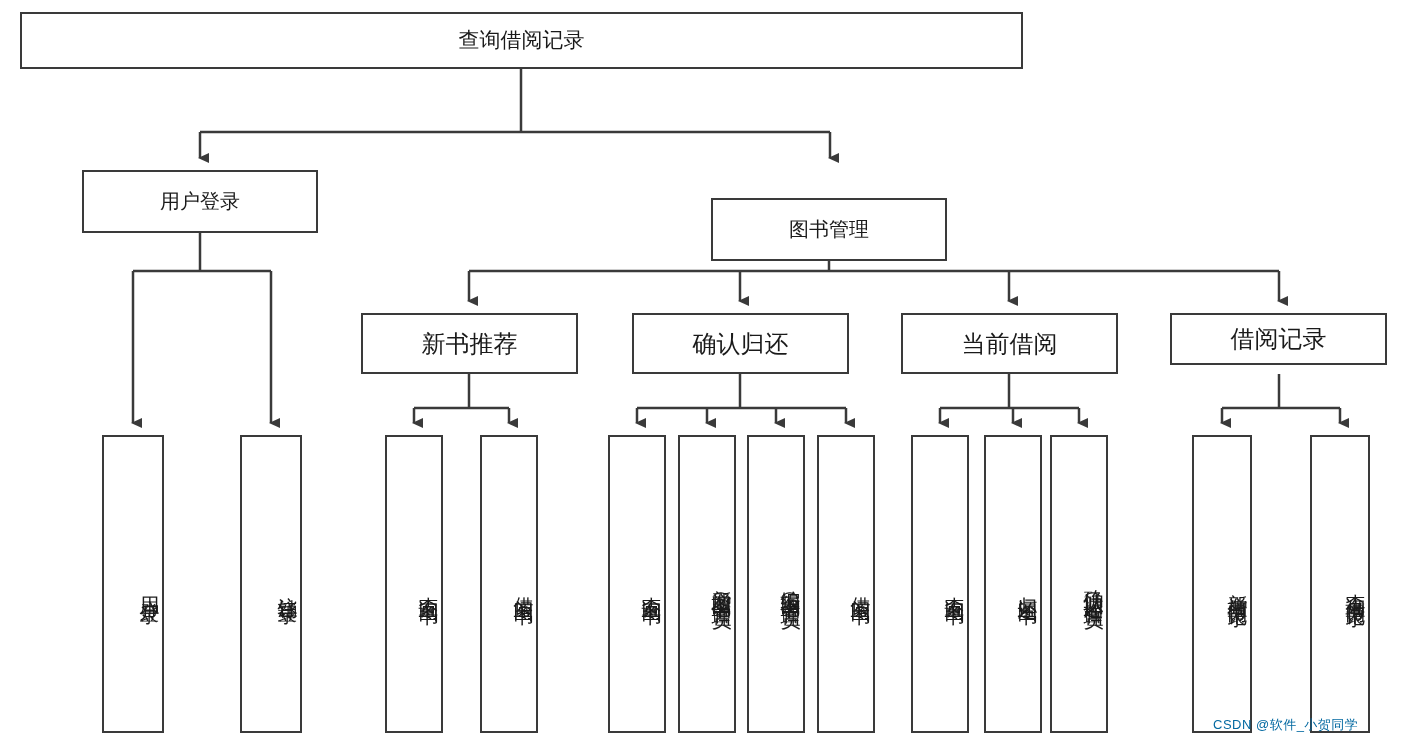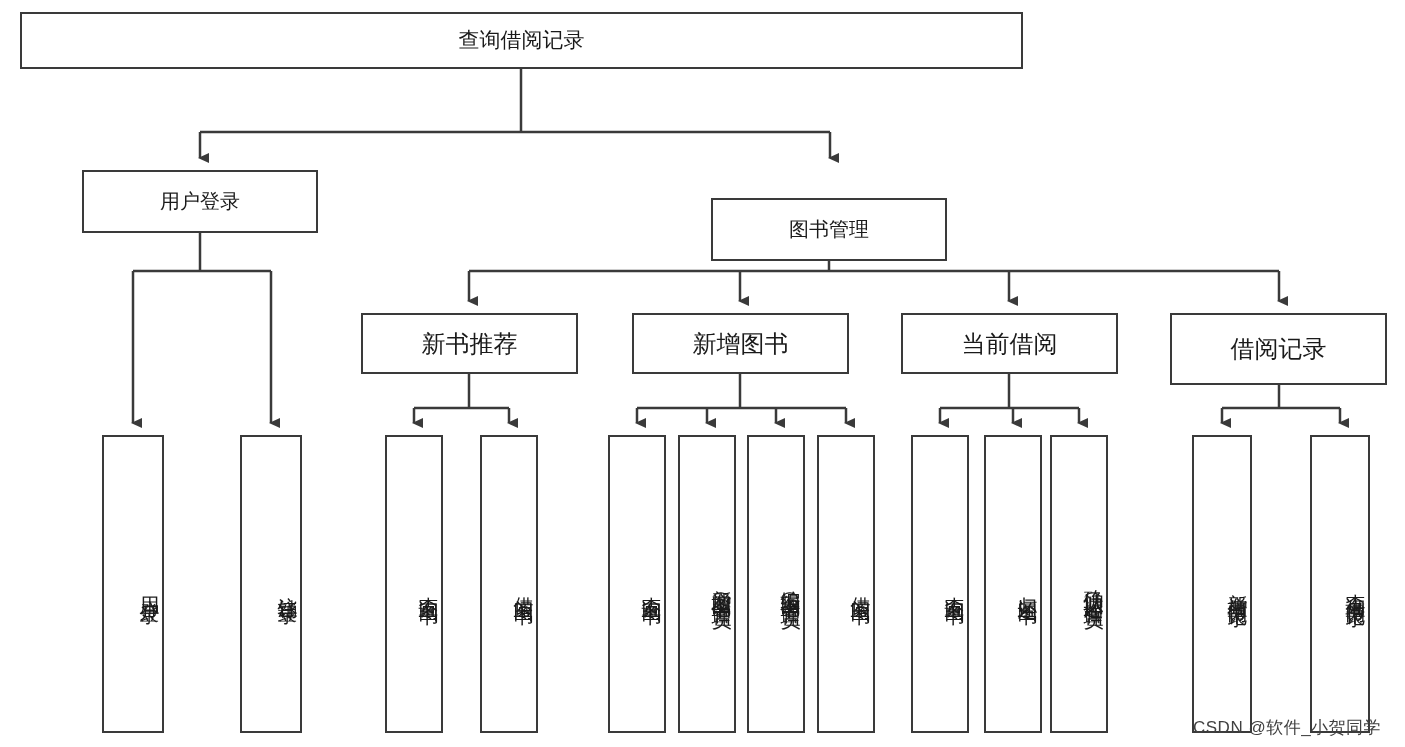--- a/index.html
+++ b/index.html
@@ -59,24 +59,25 @@
     writing-mode: vertical-rl;
     text-orientation: upright;
     letter-spacing: 3px;
     display: block;
   }
   .leaf-top .lbl {
     
   }
   .watermark {
     position: absolute;
-    font-size: 17px;
-    color: #404040;
+    font-size: 13px;
+    color: #0369a1;
     white-space: nowrap;
     letter-spacing: 0.5px;
+    padding-left: 20px;
   }
 </style>
 </head>
 <body>
 
 <div id="canvas">
 
   <svg class="wires" viewBox="0 0 1405 747">
     <defs>
       <marker id="arrow" markerWidth="12" markerHeight="12" refX="5" refY="9" orient="auto" markerUnits="userSpaceOnUse">
@@ -135,26 +136,26 @@
     <span class="lbl">用户登录</span>
   </div>
   <div class="node node-l2" style="left:711px; top:170px; width:236px; height:63px;margin-top:28px;">
     <span class="lbl">图书管理</span>
   </div>
 
   <div class="node node-l3" style="left:361px; top:313px; width:217px; height:61px;">
     <span class="lbl">新书推荐</span>
   </div>
   <div class="node node-l3" style="left:632px; top:313px; width:217px; height:61px;">
-    <span class="lbl">新增图书</span>
+    <span class="lbl">确认归还</span>
   </div>
   <div class="node node-l3" style="left:901px; top:313px; width:217px; height:61px;">
     <span class="lbl">当前借阅</span>
   </div>
-  <div class="node node-l3" style="left:1170px; top:313px; width:217px; height:72px;">
+  <div class="node node-l3" style="left:1170px; top:313px; width:217px; height:52px;">
     <span class="lbl">借阅记录</span>
   </div>
 
   <div class="node node-leaf" style="left:102px; top:435px; width:62px; height:298px;">
     <span class="lbl">用户登录</span>
   </div>
   <div class="node node-leaf" style="left:240px; top:435px; width:62px; height:298px;">
     <span class="lbl">注销登录</span>
   </div>
 

